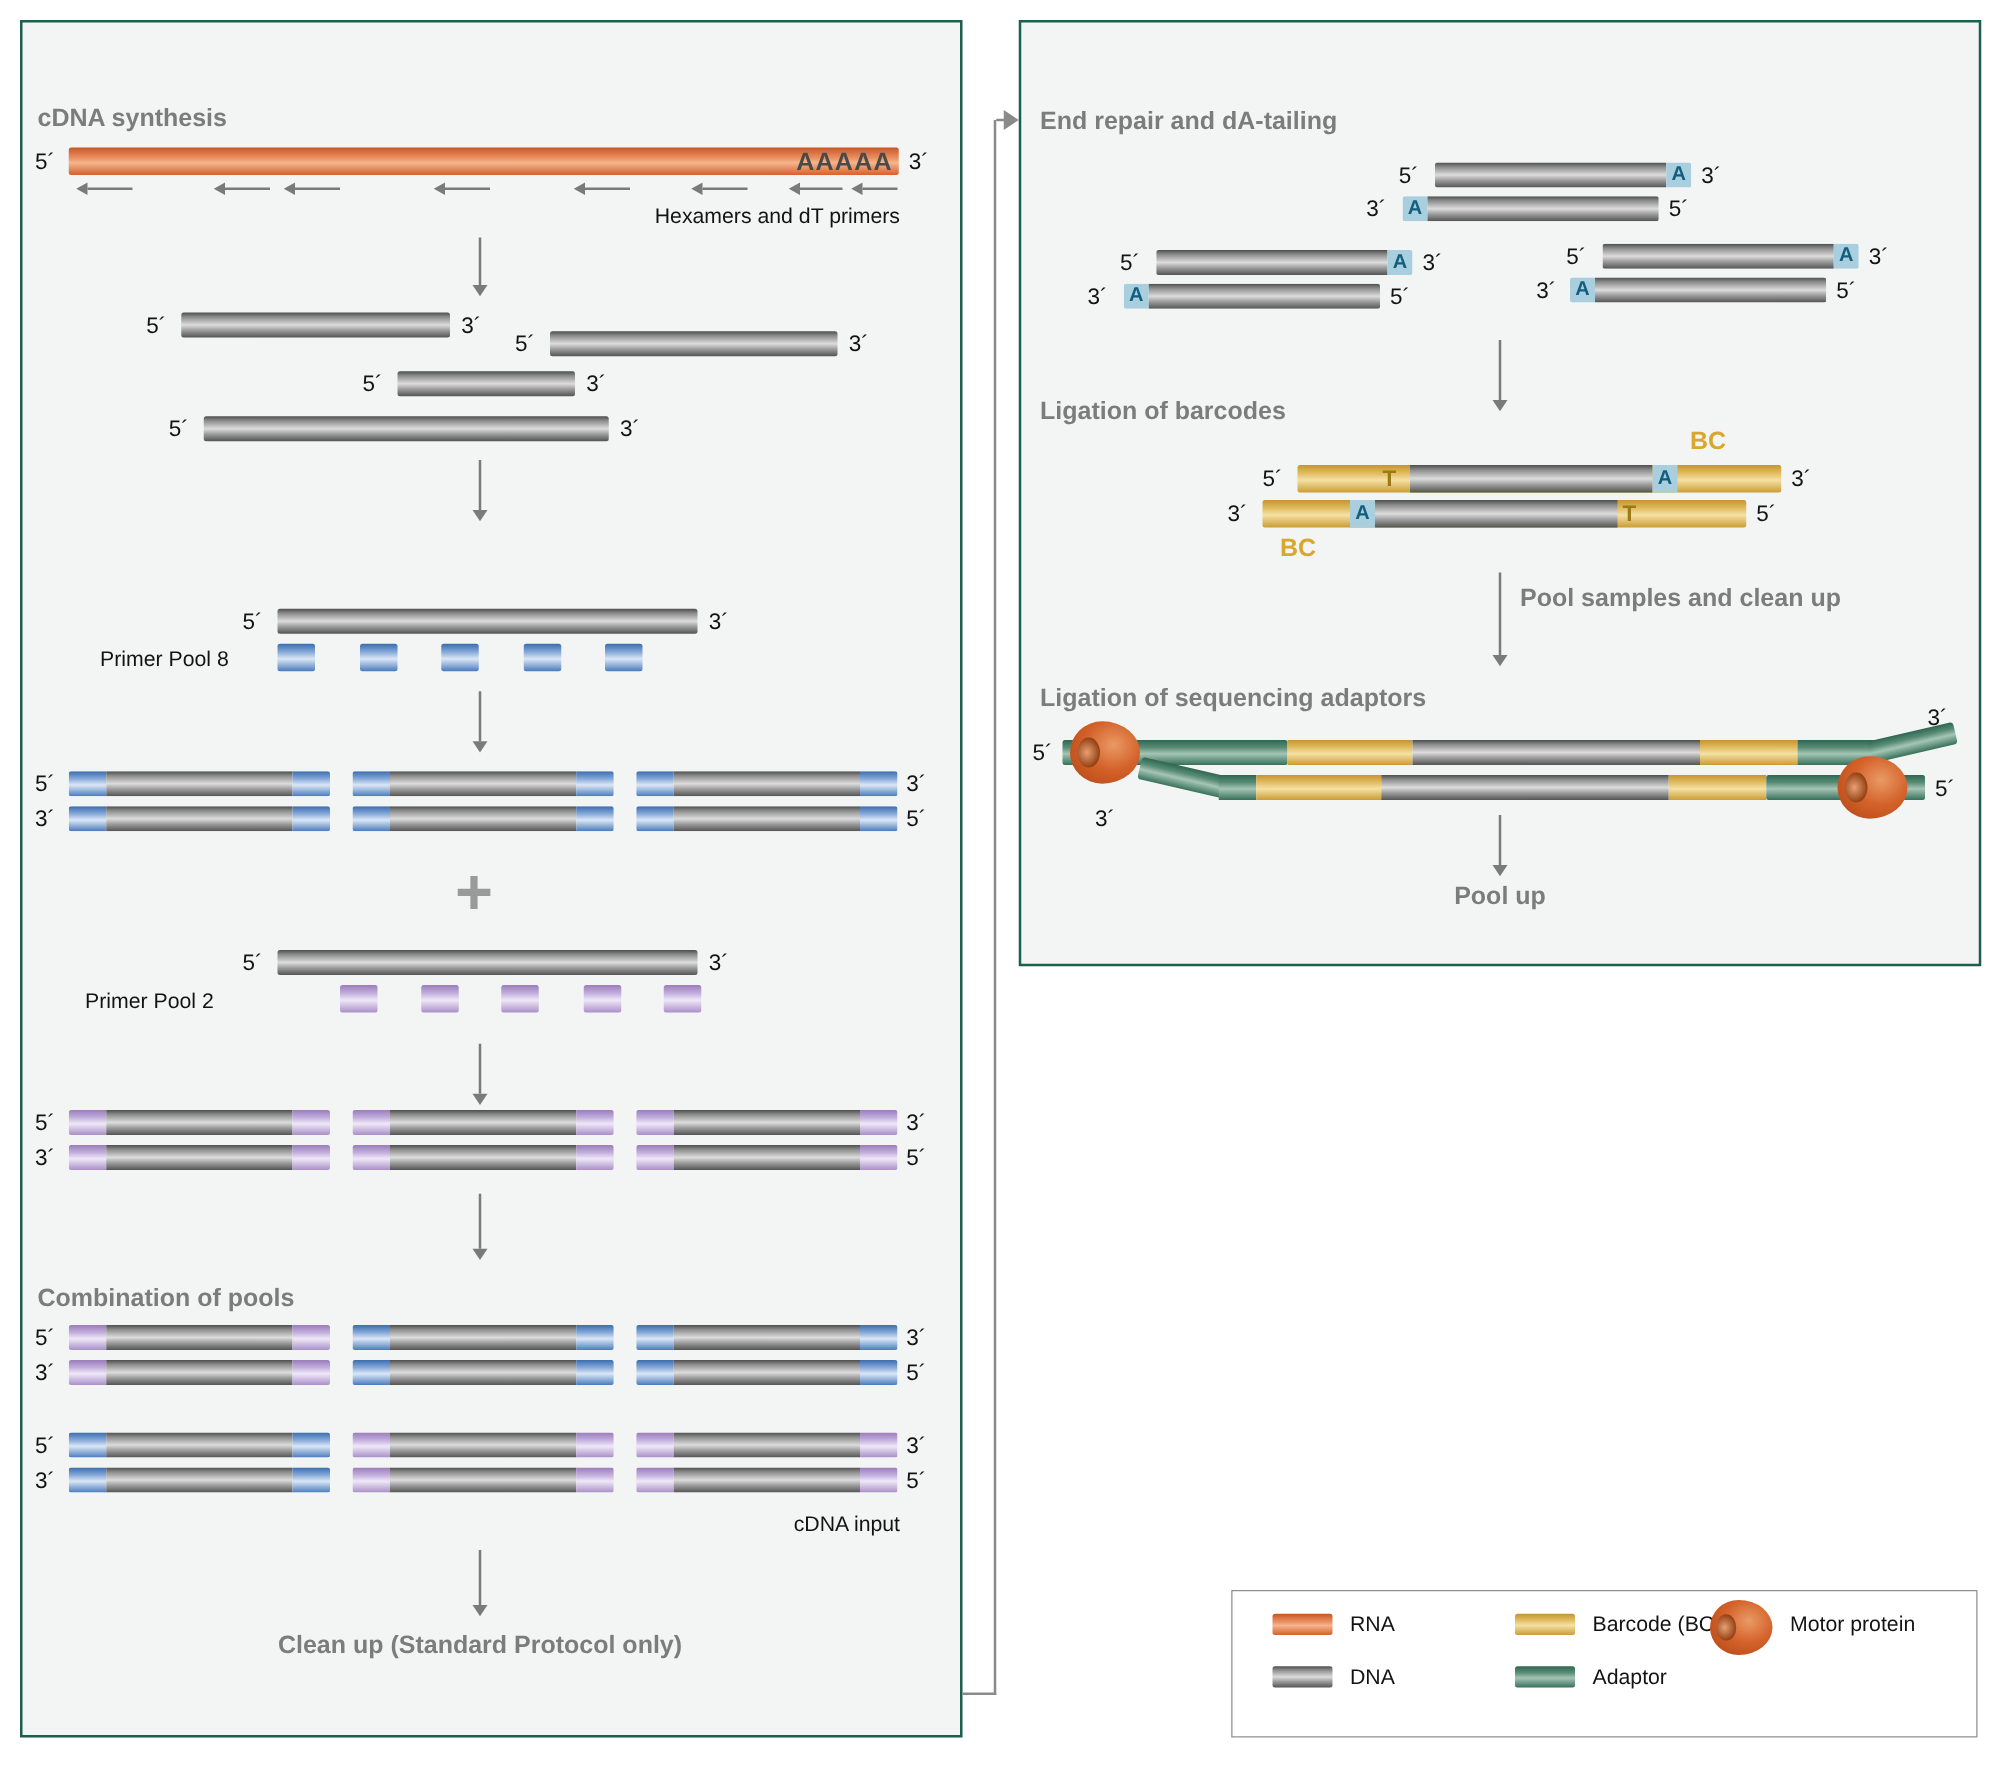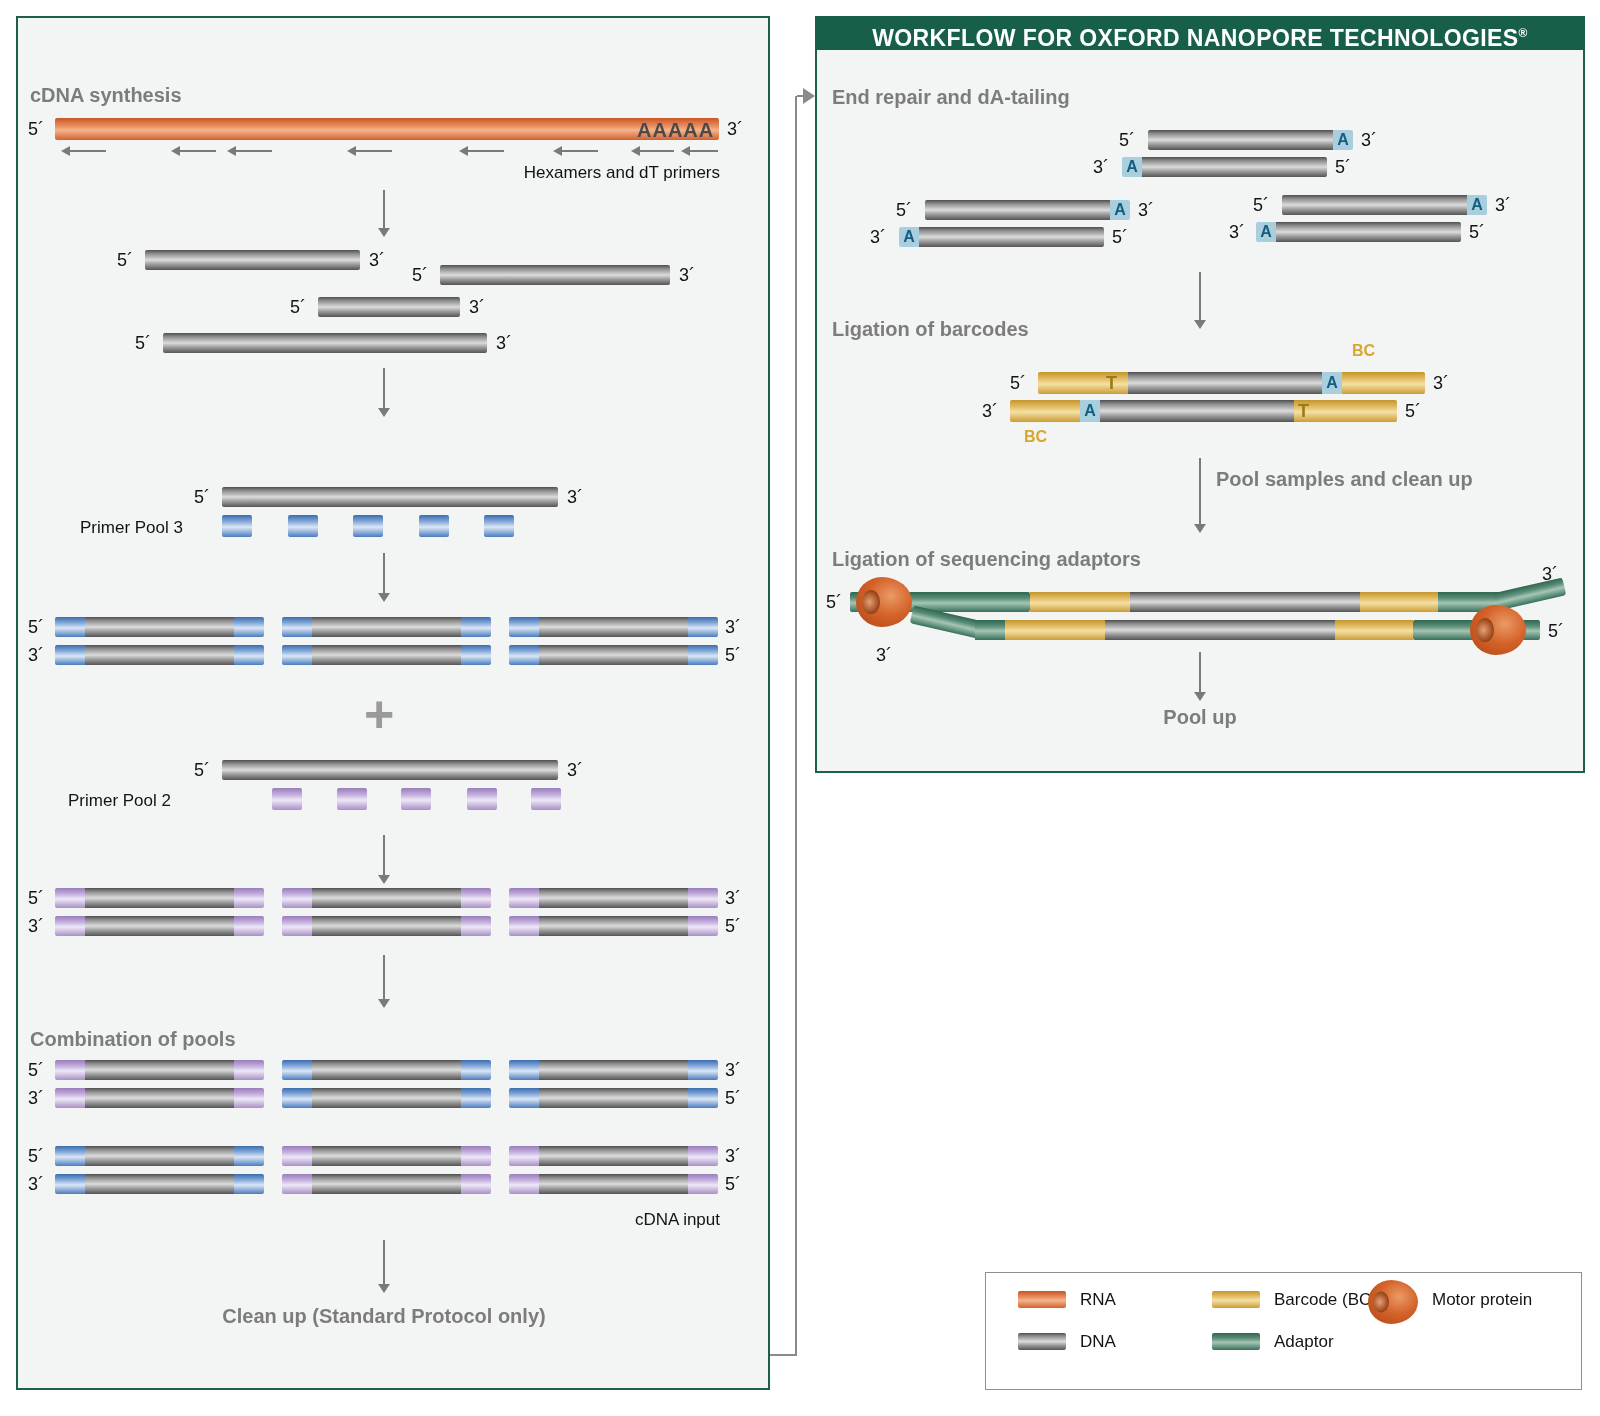--- a/index.html
+++ b/index.html
@@ -9,21 +9,21 @@
   
   .panel-body{position:absolute;background:#f3f5f4;border:2px solid #1b5f4c;box-sizing:border-box;}
   .panel-head{position:absolute;background:#175e4b;color:#ffffff;font-weight:bold;font-size:23px;
     text-align:center;line-height:34px;letter-spacing:.4px;}
   .panel-head sup{font-size:12px;vertical-align:super;}
 
   
   .h{position:absolute;font-weight:bold;font-size:20px;color:#7c7c7c;white-space:nowrap;}
   .txt{position:absolute;font-size:17px;color:#131313;white-space:nowrap;}
   .pl{position:absolute;font-size:18px;color:#131313;line-height:20px;white-space:nowrap;}
-  .bc{position:absolute;font-weight:bold;font-size:16px;color:#d9a62e;}
+  .bc{position:absolute;font-weight:bold;font-size:20px;color:#d9a62e;}
   .plus{position:absolute;font-size:52px;font-weight:bold;color:#9a9a9a;line-height:52px;}
 
   
   .bar{position:absolute;height:20px;border-radius:2px;}
   .g{background:linear-gradient(to bottom,#4e4e4e 0%,#8c8c8c 18%,#dcdcdc 50%,#9b9b9b 72%,#545454 100%);}
   .rnagrad{background:linear-gradient(to bottom,#c85526 0%,#ec9465 40%,#f5b58d 55%,#d4612e 100%);}
   .bluegrad{background:linear-gradient(to bottom,#3a6cb0 0%,#86a9d8 30%,#dbe7f6 55%,#4a7bbd 100%);}
   .purplegrad{background:linear-gradient(to bottom,#9a7cba 0%,#c2aedd 30%,#efe8f7 55%,#a98fc8 100%);}
   .goldgrad{background:linear-gradient(to bottom,#c3952e 0%,#e2bc62 30%,#f4e1a4 55%,#cb9c35 100%);}
   .greengrad{background:linear-gradient(to bottom,#2e6751 0%,#598c76 30%,#a5c5b5 55%,#36705a 100%);}
@@ -117,21 +117,21 @@
   <div class="bar g" style="left:163px;top:333px;width:324px;"></div>
   <span class="pl" style="left:496px;top:333px;">3´</span>
 
   <div class="darr" style="left:383px;top:368px;height:40px;"></div>
 
 
   <span class="pl" style="left:194px;top:487px;">5´</span>
   <div class="bar g" style="left:222px;top:487px;width:336px;"></div>
   <span class="pl" style="left:567px;top:487px;">3´</span>
 
-  <div class="txt" style="left:80px;top:518px;">Primer Pool 3</div>
+  <div class="txt" style="left:80px;top:518px;">Primer Pool 8</div>
   <div class="primer bluegrad" style="left:222px;top:515px;"></div>
   <div class="primer bluegrad" style="left:288px;top:515px;"></div>
   <div class="primer bluegrad" style="left:353px;top:515px;"></div>
   <div class="primer bluegrad" style="left:419px;top:515px;"></div>
   <div class="primer bluegrad" style="left:484px;top:515px;"></div>
 
   <div class="darr" style="left:383px;top:553px;height:40px;"></div>
 
   <span class="pl" style="left:28px;top:617px;">5´</span>
   <span class="pl" style="left:28px;top:645px;">3´</span>
@@ -297,23 +297,20 @@
   <div class="darr" style="left:383px;top:1240px;height:44px;"></div>
 
   <div class="h" style="left:184px;top:1305px;width:400px;text-align:center;">Clean up (Standard Protocol only)</div>
 
   <div class="conn" style="left:770px;top:1354px;width:27px;height:2px;"></div>
   <div class="conn" style="left:795px;top:96px;width:2px;height:1260px;"></div>
   <div class="conn" style="left:797px;top:95px;width:7px;height:2px;"></div>
   <div class="conn-arrowhead" style="left:803px;top:88px;"></div>
 
   <div class="panel-body" style="left:815px;top:16px;width:770px;height:757px;"></div>
-  <div class="panel-head" style="left:815px;top:16px;width:770px;height:34px;">
-    <span>WORKFLOW FOR OXFORD NANOPORE TECHNOLOGIES</span><sup>®</sup>
-  </div>
 
   <div class="h" style="left:832px;top:86px;">End repair and dA-tailing</div>
 
   <span class="pl" style="left:1119px;top:130px;">5´</span>
   <div class="duplex" style="left:1148px;top:130px;width:205px;">
       <span class="m"></span>
       <span class="ab">A</span>
     </div>
   <span class="pl" style="left:1361px;top:130px;">3´</span>
   <span class="pl" style="left:1093px;top:157px;">3´</span>

